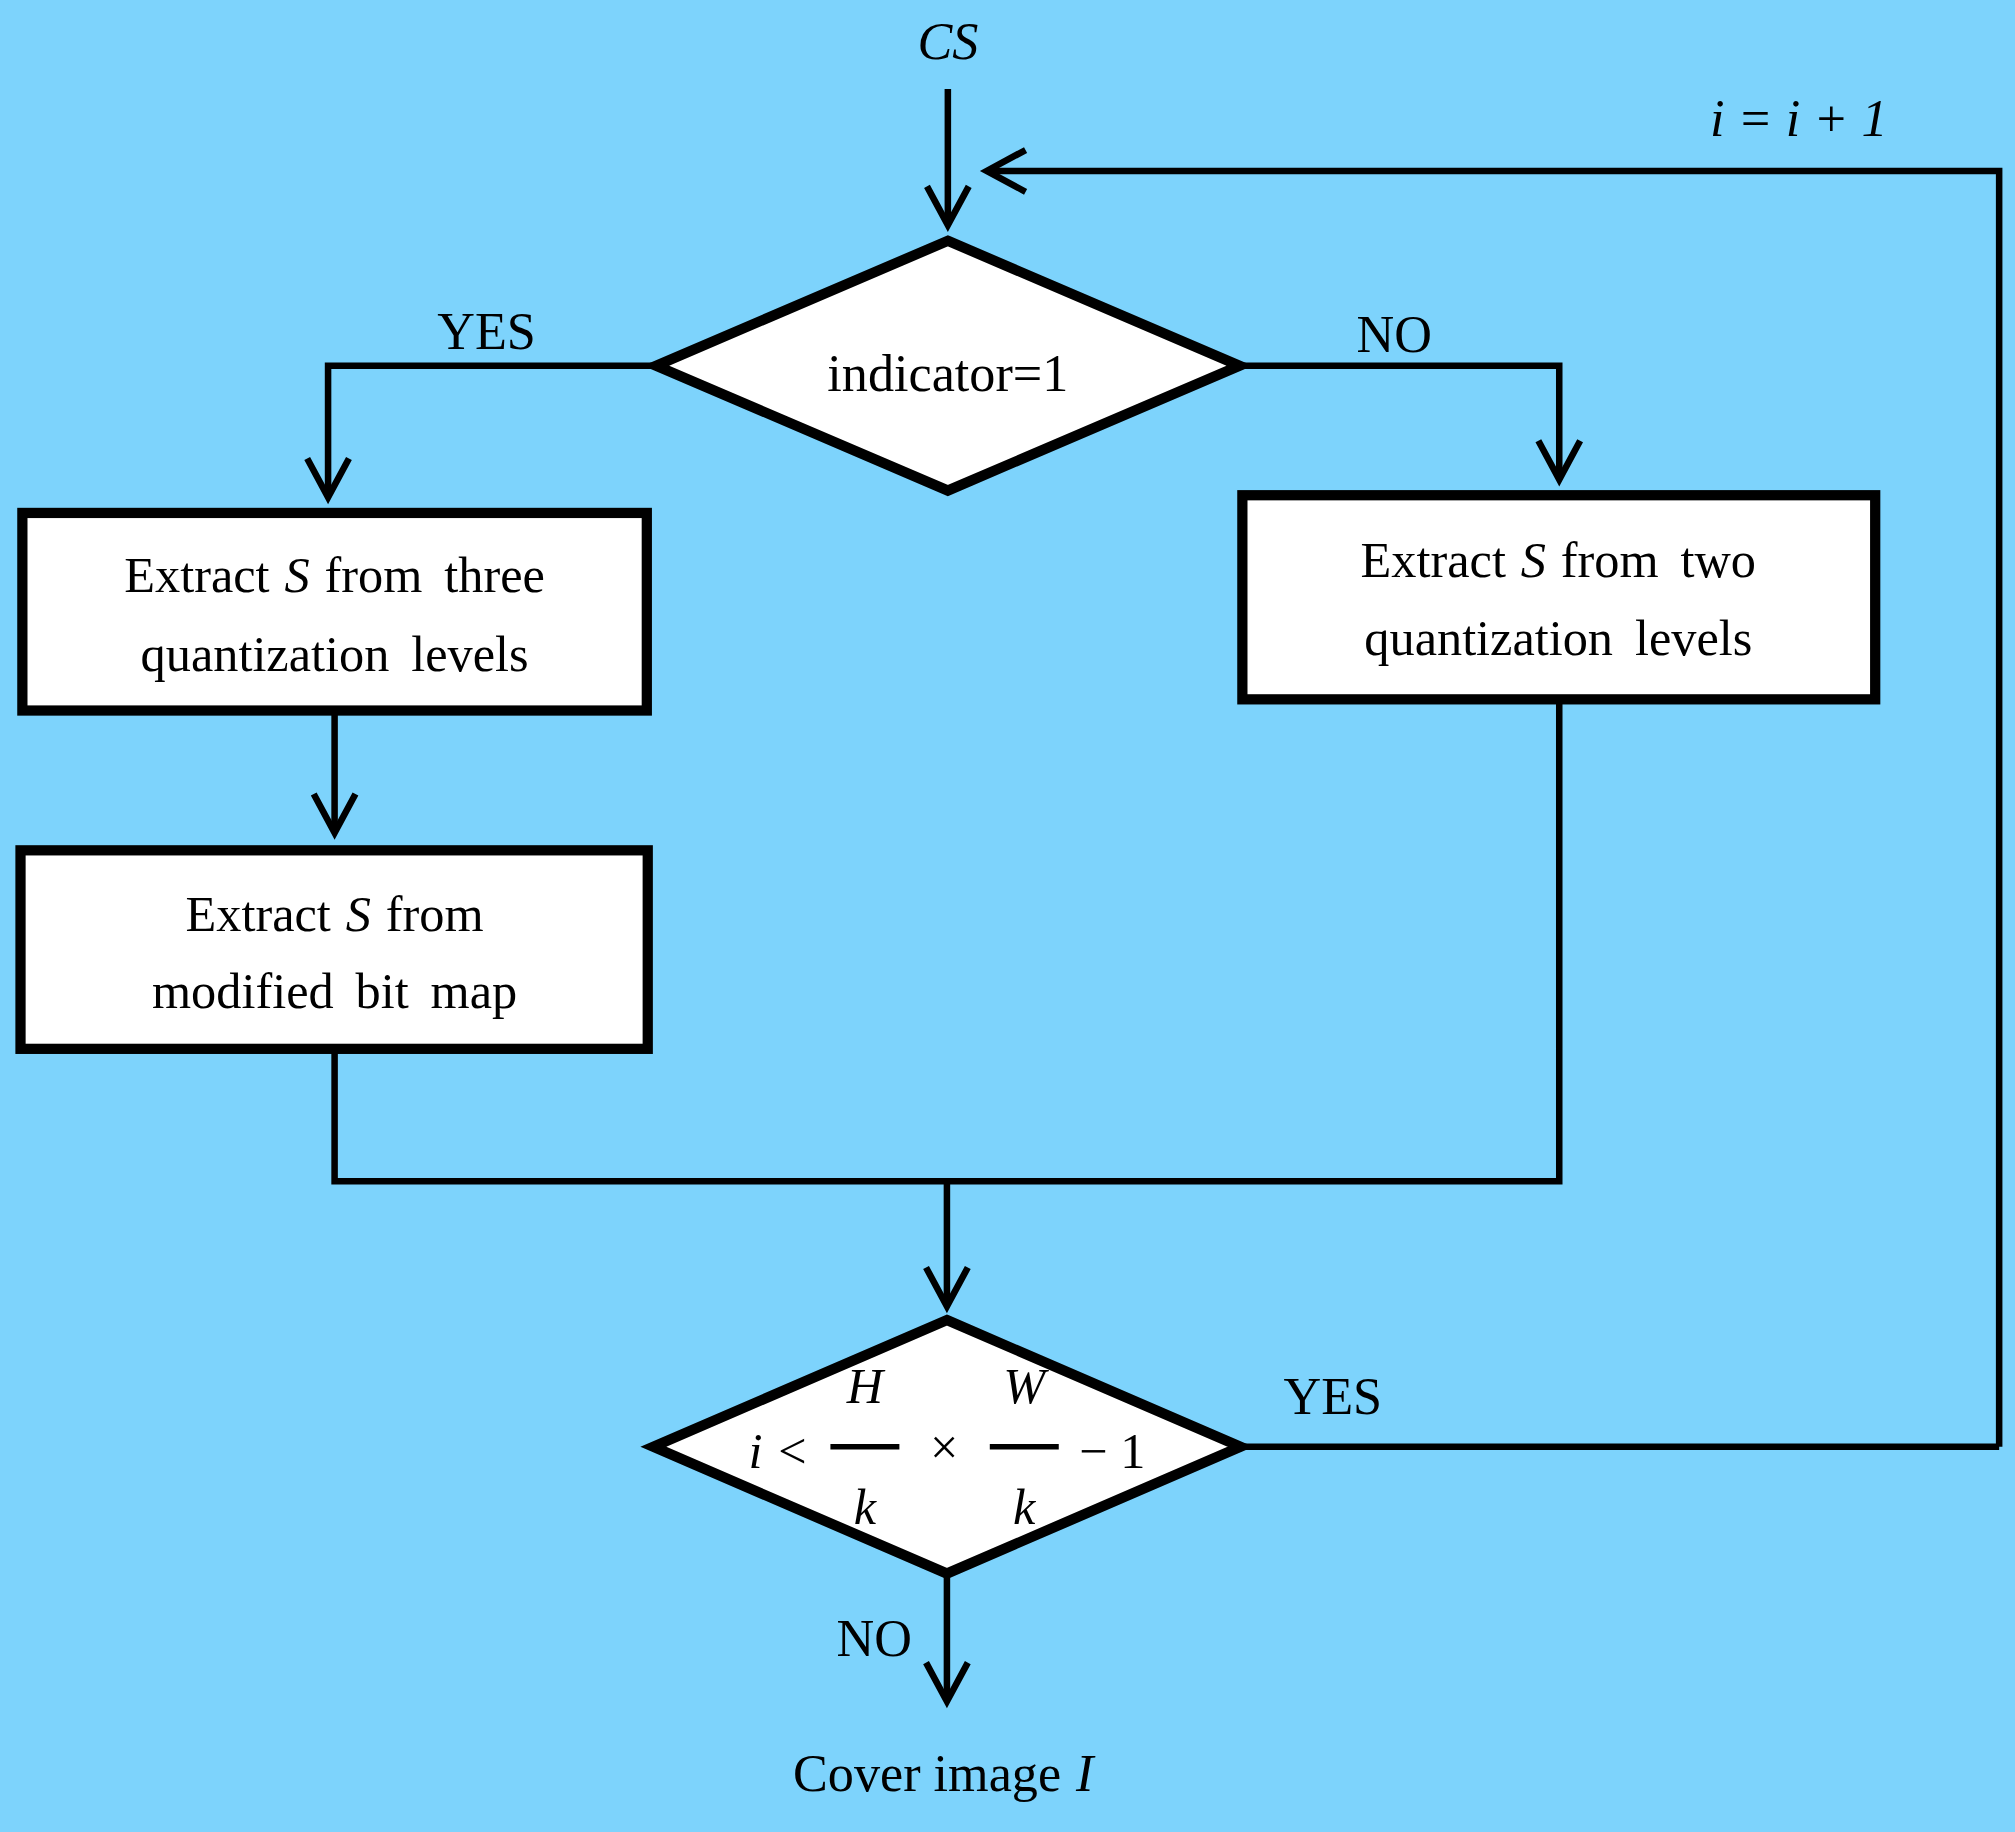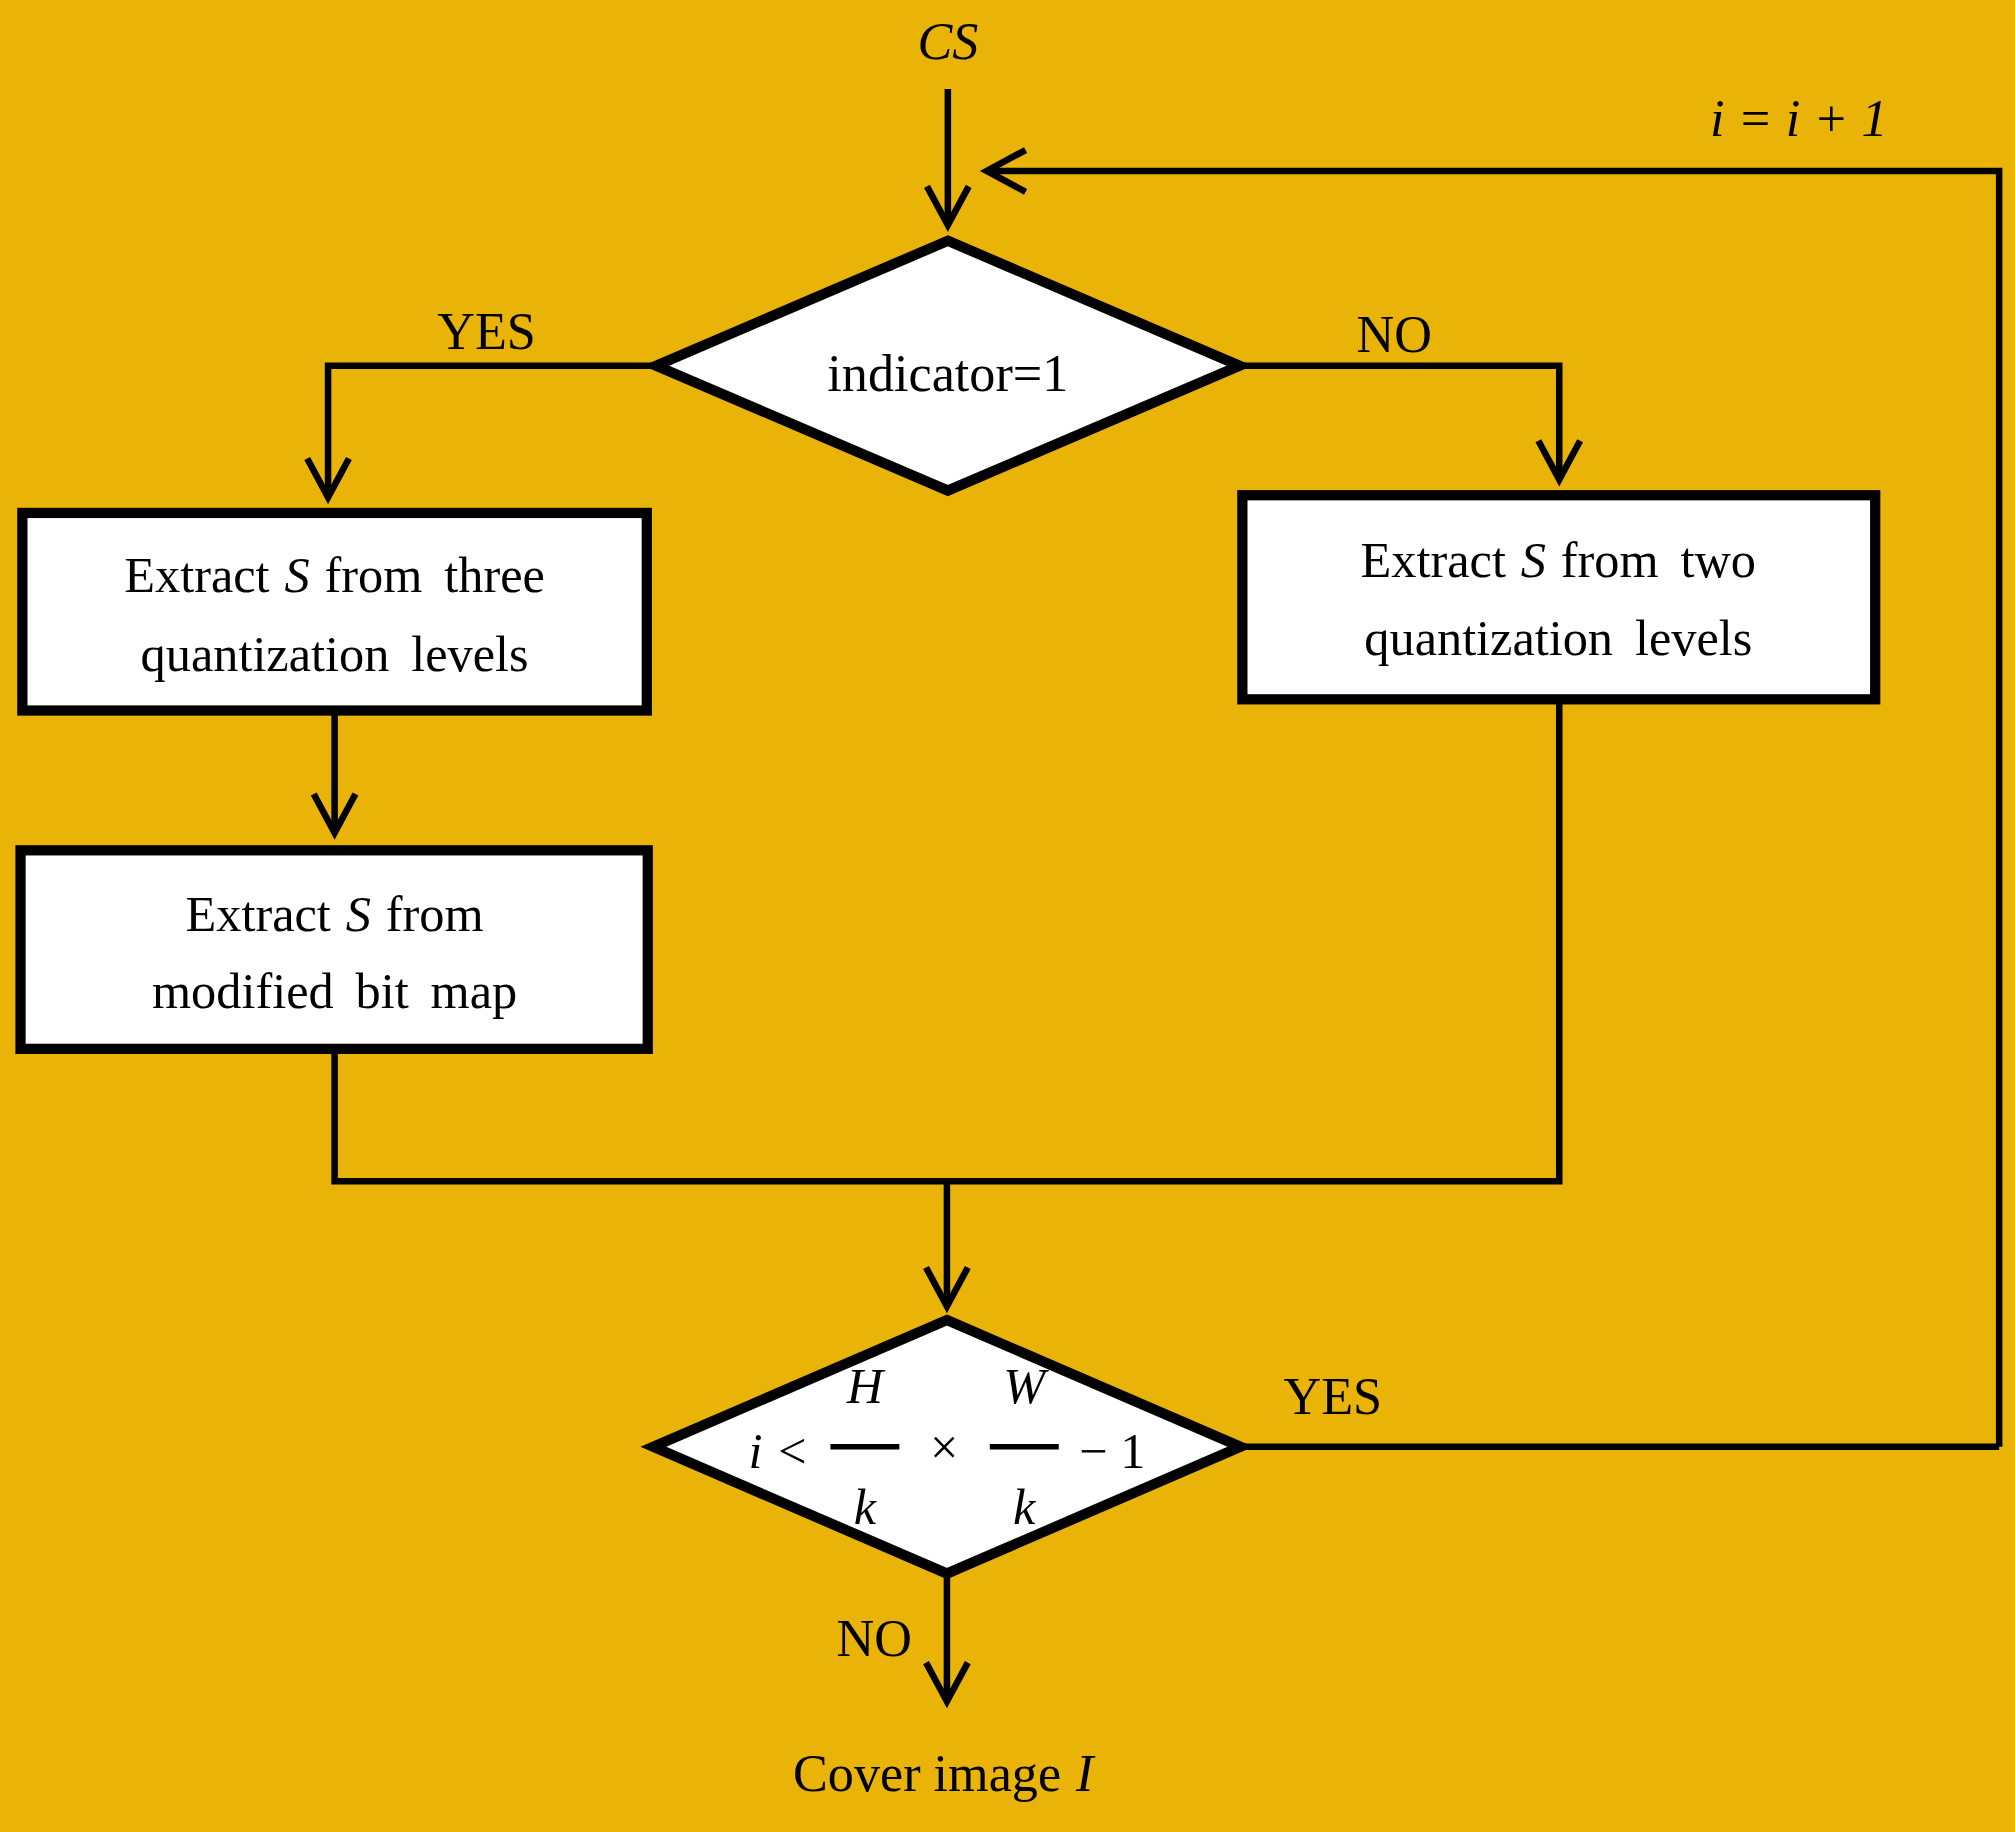--- a/index.html
+++ b/index.html
@@ -1,16 +1,16 @@
 <!DOCTYPE html>
 <html style="font-size:15px"><head>
 <meta charset="utf-8">
 <style>
   html, body { margin: 0; padding: 0; background: #ffffff; }
-  #canvas { width: 2015px; height: 1833px; background: #eab308; position: relative; }
+  #canvas { width: 2015px; height: 1833px; background: #7dd3fc; position: relative; }
   svg { display: block; }
   .shape { fill: #ffffff; stroke: #000000; stroke-width: 11px; stroke-linejoin: miter; }
   .conn  { fill: none; stroke: #000000; stroke-width: 7px; stroke-linejoin: miter; }
   .fbar  { fill: none; stroke: #000000; stroke-width: 6px; }
   text {
     font-family: "Liberation Serif", "DejaVu Serif", serif;
     font-size: 56px; fill: #000000;
   }
   .lbl   { text-anchor: middle; dominant-baseline: central; }
   .start-anchor { text-anchor: start; dominant-baseline: central; }

